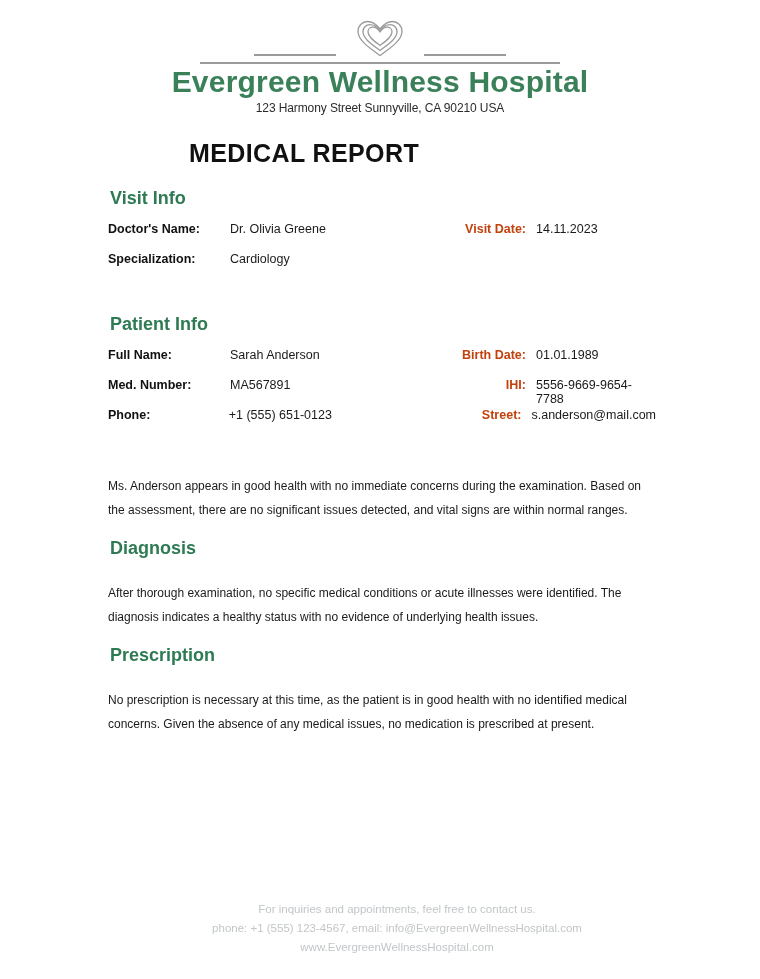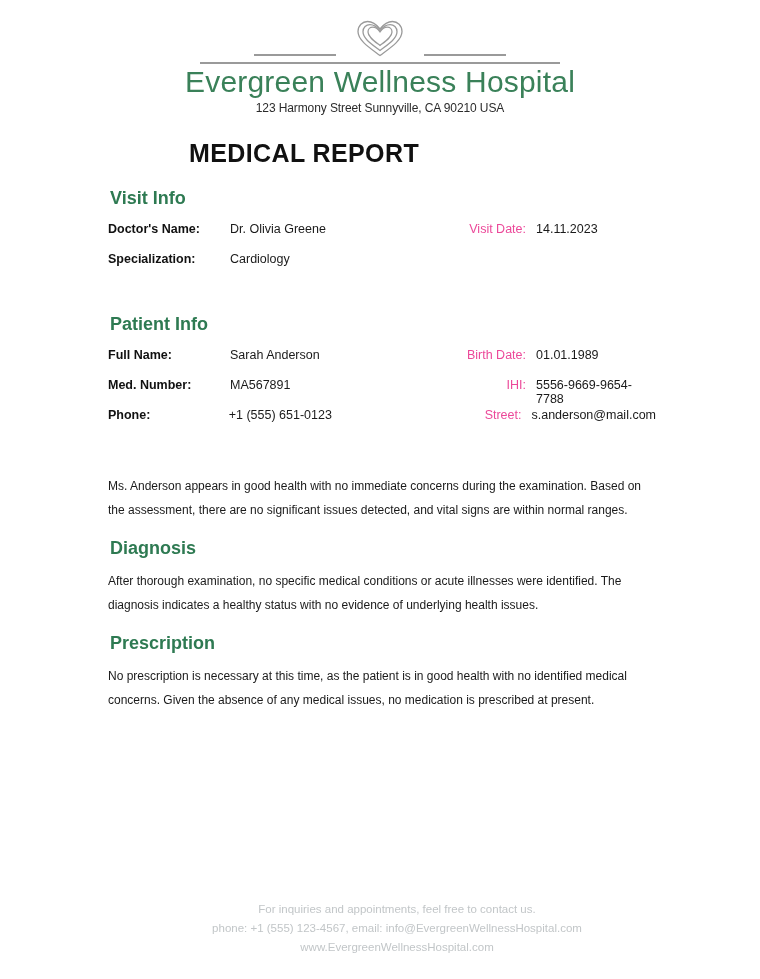--- a/index.html
+++ b/index.html
@@ -54,21 +54,21 @@
     top: 44px;
     left: 200px;
     width: 360px;
     height: 2px;
     background: #9a9a9a;
   }
   .hospital-name {
     margin-top: 2px;
     font-family: "Liberation Sans", sans-serif;
     font-size: 30px;
-    font-weight: 400;
+    font-weight: 700;
     letter-spacing: 0.2px;
     color: #3a8159;
     line-height: 1.05;
   }
   .hospital-address {
     margin-top: 3px;
     font-family: "Liberation Sans", sans-serif;
     font-size: 12px;
     font-weight: 400;
     color: #2b2b2b;
@@ -117,39 +117,39 @@
   }
   .col-value {
     width: 186px;
     font-size: 12.5px;
     color: #1a1a1a;
   }
   .col-label-right {
     width: 120px;
     text-align: right;
     font-size: 12.5px;
-    font-weight: normal;
-    color: #ec4899;
+    font-weight: bold;
+    color: #c2410c;
     padding-right: 10px;
     box-sizing: border-box;
   }
   .col-value-right {
     flex: 1;
     font-size: 12.5px;
     color: #1a1a1a;
   }
 
   .block-gap-patient { margin-top: 32px; }
   .block-gap-body    { margin-top: 36px; }
 
   .para {
     font-size: 12px;
     line-height: 24px;
     color: #1a1a1a;
-    margin: 10px 0 0 0;
+    margin: 22px 0 0 0;
     max-width: 540px;
   }
   .sub-gap { margin-top: 16px; }
 
   
   .footer {
     position: absolute;
     left: 17px;
     top: 900px;
     width: 760px;

